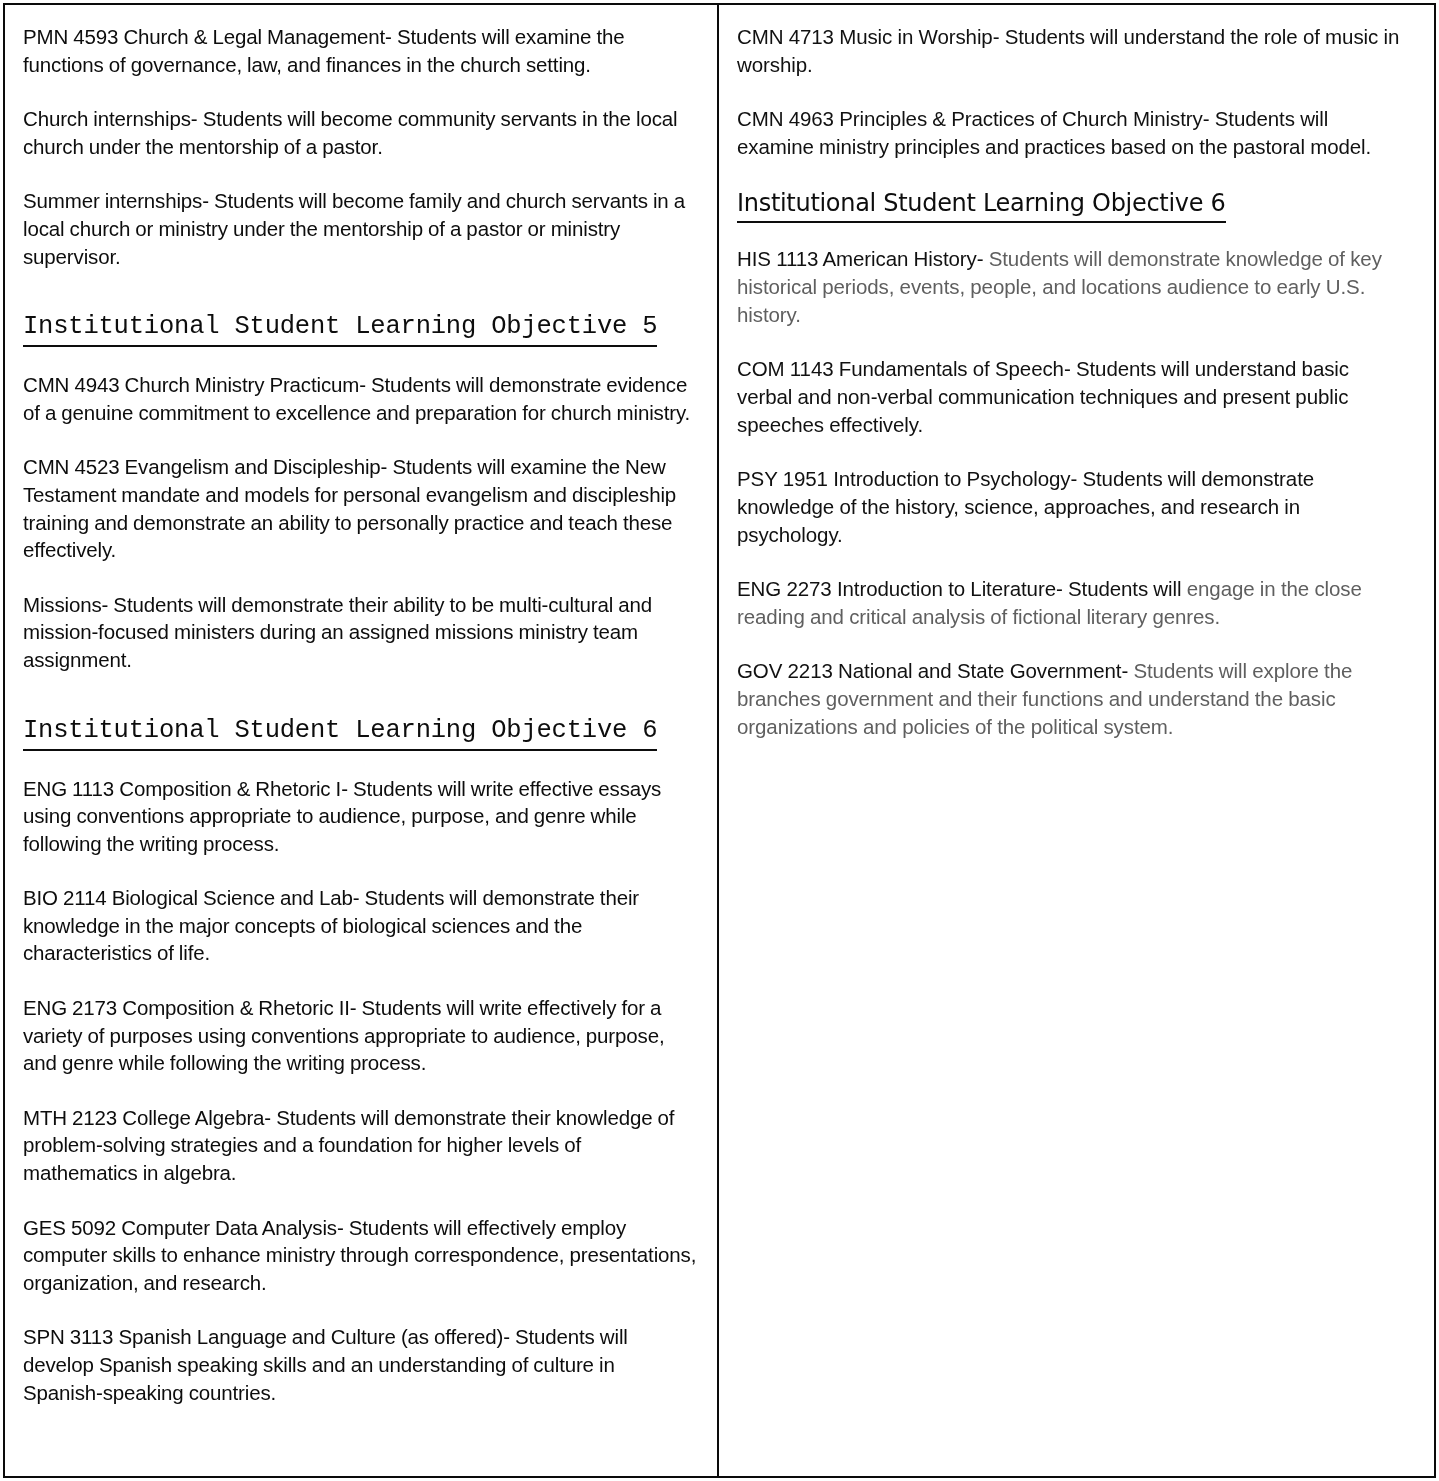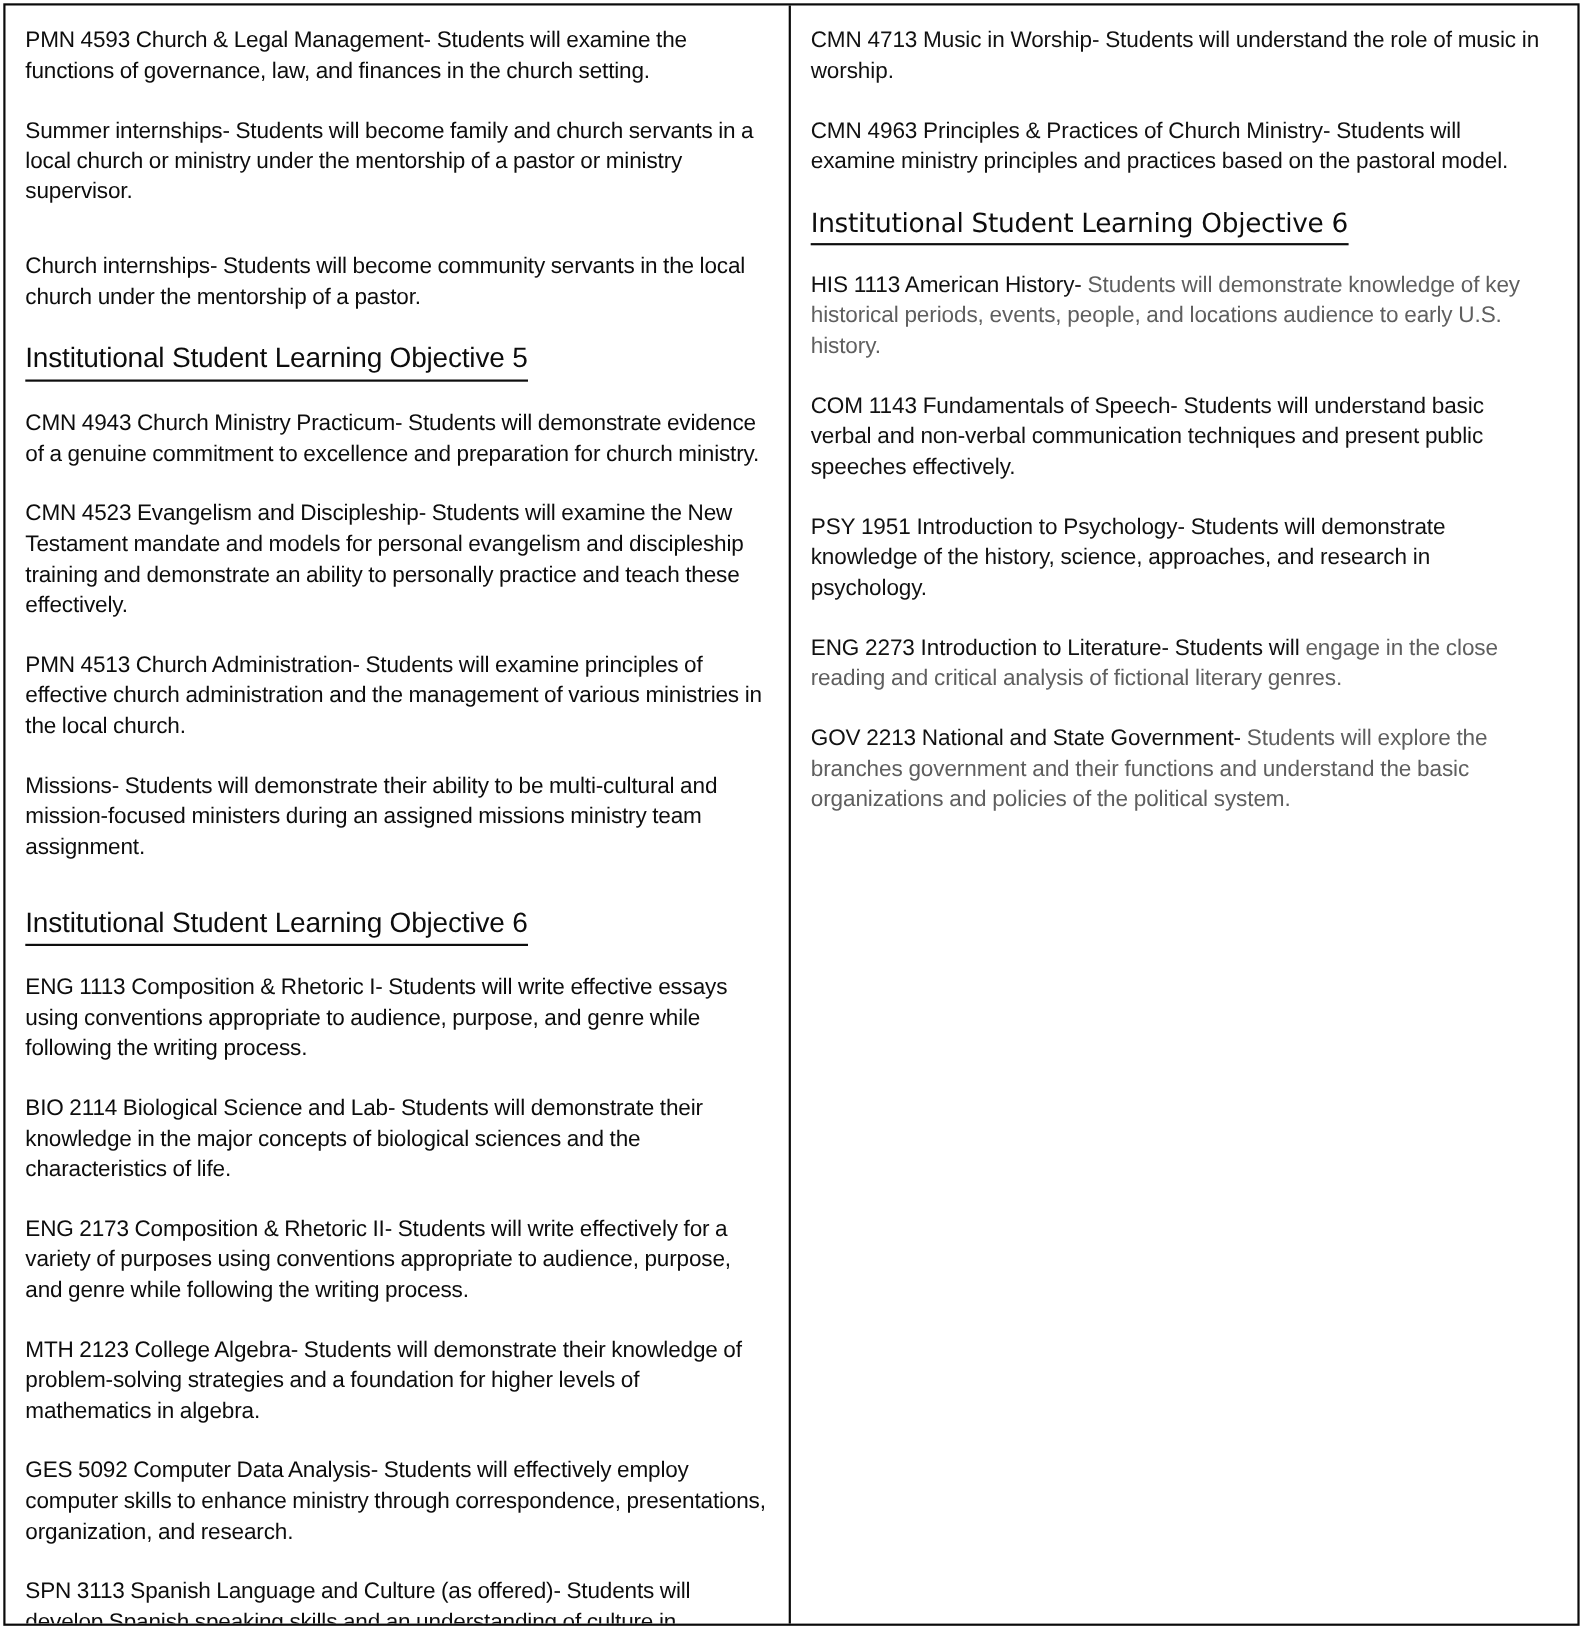--- a/index.html
+++ b/index.html
@@ -58,21 +58,21 @@
     color: #0d0d0d;
     margin: 0 0 27px 0;
     letter-spacing: -0.15px;
     word-spacing: -0.4px;
   }
   .col-left .para.gap-lg {
     margin-bottom: 40px;
   }
 
   .col-left h2.heading {
-    font-family: Liberation Sans, sans-serif;
+    font-family: Liberation Mono, monospace;
     font-size: 25.5px;
     line-height: 33px;
     font-weight: normal;
     color: #0d0d0d;
     margin: 0 0 24px 0;
     padding-bottom: 2px;
     display: inline-block;
     border-bottom: 2px solid #0d0d0d;
     letter-spacing: -0.2px;
   }
@@ -113,33 +113,32 @@
 </head>
 <body>
 
 <div class="page">
   <div class="doc-table">
 
     <div class="col col-left">
 
       <p class="para">PMN 4593 Church &amp; Legal Management- Students will examine the functions of governance, law, and finances in the church setting.</p>
 
+      <p class="para">Church internships- Students will become community servants in the local church under the mentorship of a pastor.</p>
+
       <p class="para gap-lg">Summer internships- Students will become family and church servants in a local church or ministry under the mentorship of a pastor or ministry supervisor.</p>
-
-      <p class="para">Church internships- Students will become community servants in the local church under the mentorship of a pastor.</p>
 
       <div class="heading-wrap">
         <h2 class="heading">Institutional Student Learning Objective 5</h2>
       </div>
 
       <p class="para">CMN 4943 Church Ministry Practicum- Students will demonstrate evidence of a genuine commitment to excellence and preparation for church ministry.</p>
 
       <p class="para">CMN 4523 Evangelism and Discipleship- Students will examine the New Testament mandate and models for personal evangelism and discipleship training and demonstrate an ability to personally practice and teach these effectively.</p>
 
-      <p class="para">PMN 4513 Church Administration- Students will examine principles of effective church administration and the management of various ministries in the local church.</p>
 
       <p class="para gap-lg">Missions- Students will demonstrate their ability to be multi-cultural and mission-focused ministers during an assigned missions ministry team assignment.</p>
 
       <div class="heading-wrap">
         <h2 class="heading">Institutional Student Learning Objective 6</h2>
       </div>
 
       <p class="para">ENG 1113 Composition &amp; Rhetoric I- Students will write effective essays using conventions appropriate to audience, purpose, and genre while following the writing process.</p>
 
       <p class="para">BIO 2114 Biological Science and Lab- Students will demonstrate their knowledge in the major concepts of biological sciences and the characteristics of life.</p>

